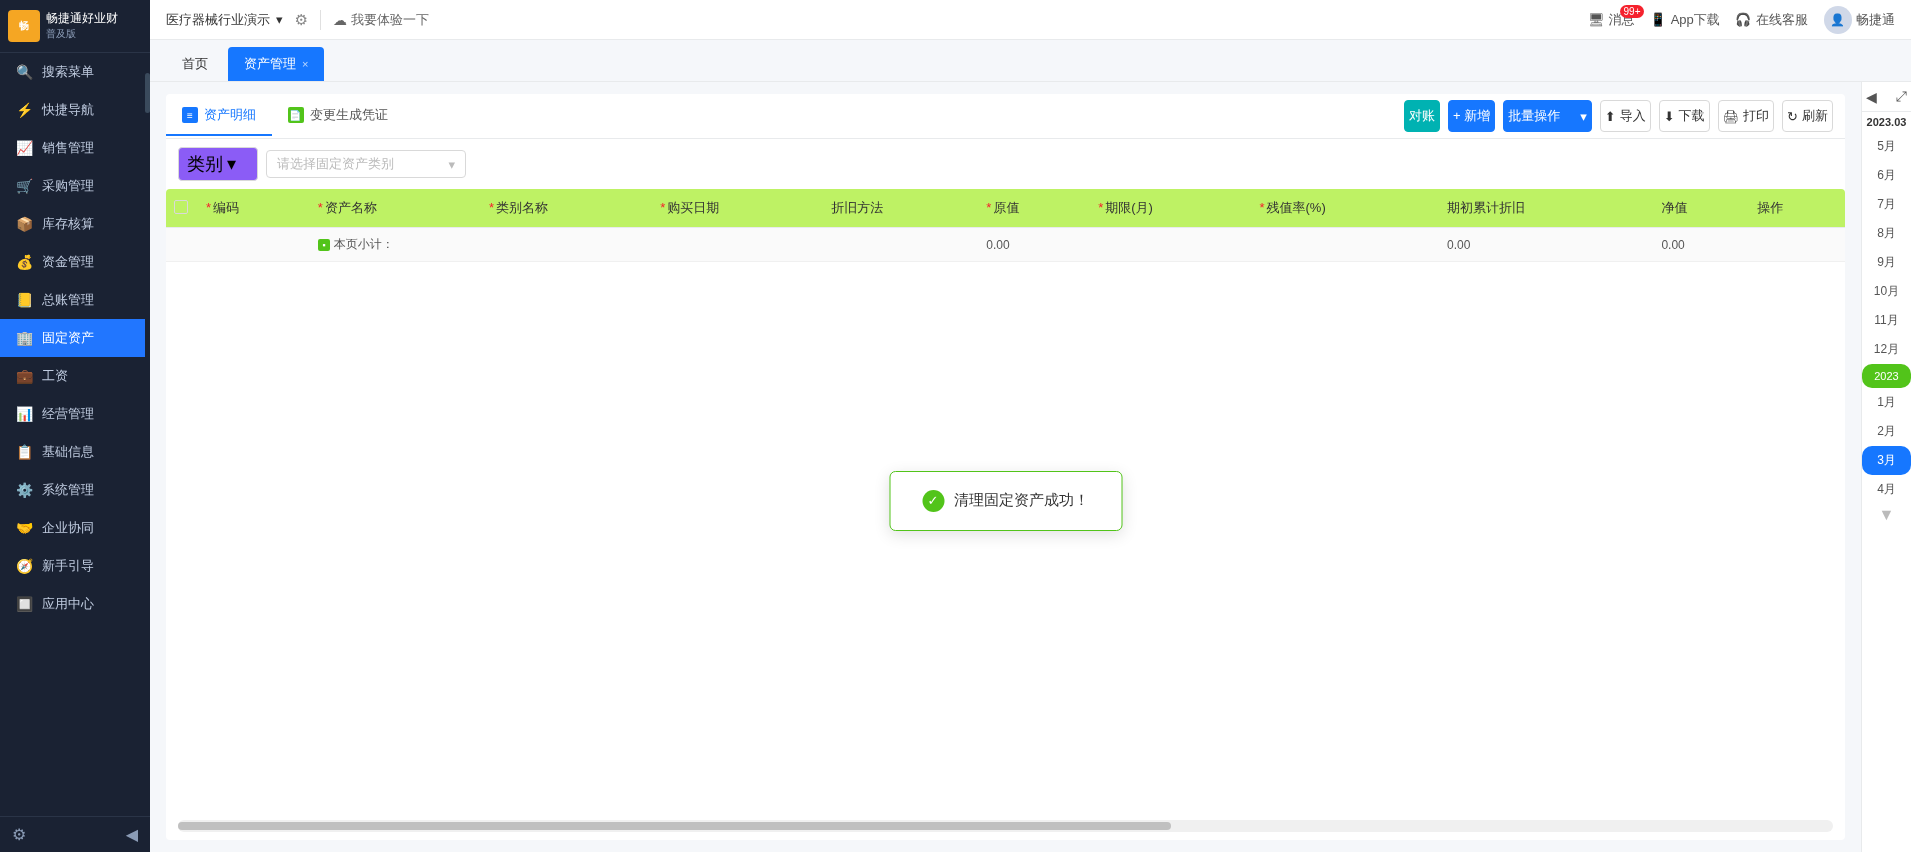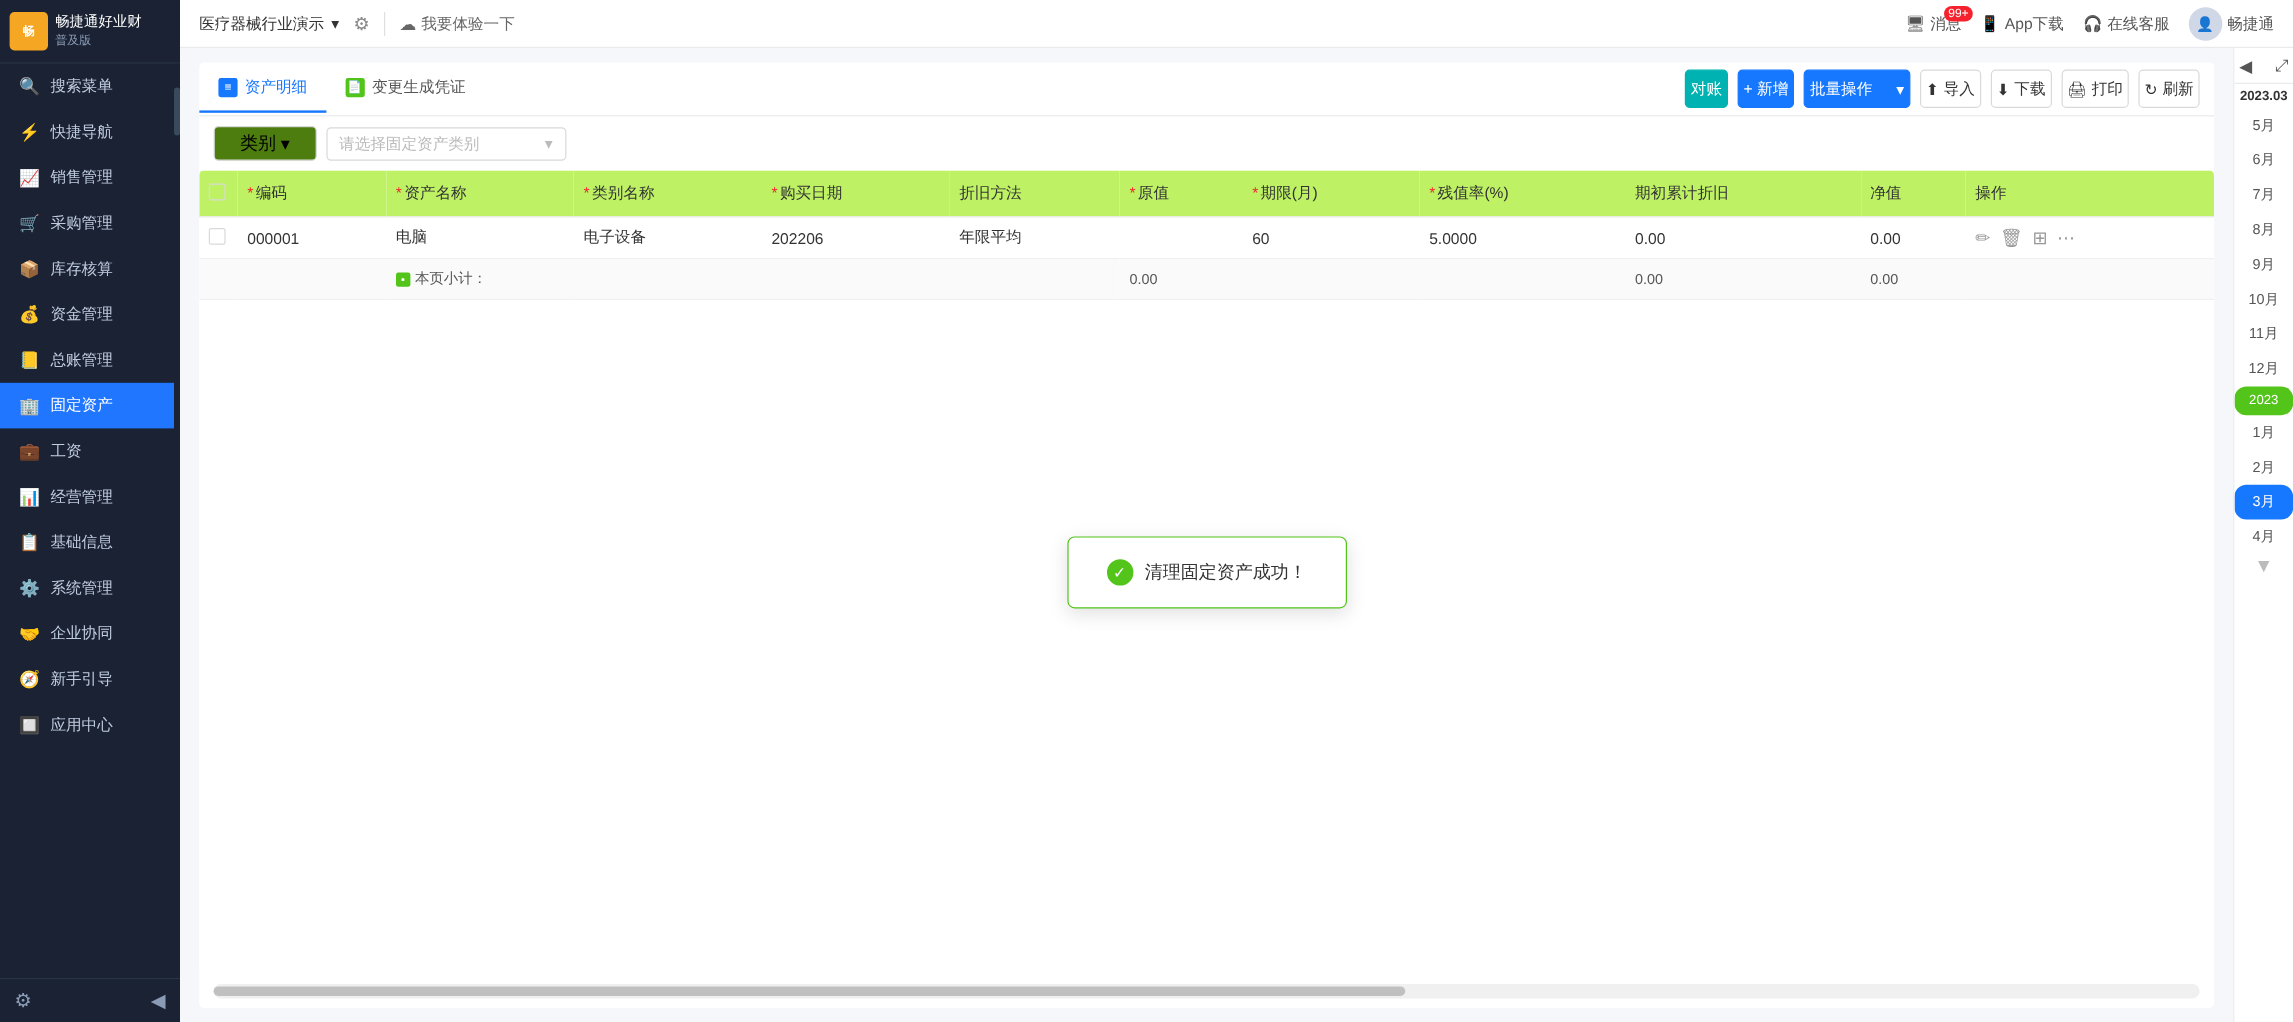--- a/index.html
+++ b/index.html
@@ -253,23 +253,23 @@
       display: flex;
       align-items: center;
       gap: 8px;
       padding: 8px 0;
     }
     .filter-select {
       display: flex;
       align-items: center;
       border: 1px solid #d9d9d9;
       border-radius: 4px;
-      padding: 4px 21px;
-      background: #4d7c0f;
-      font-size: 15px;
+      padding: 4px 8px;
+      background: #8b5cf6;
+      font-size: 18px;
       gap: 4px;
       cursor: pointer;
       min-width: 80px;
     }
     .filter-select-large {
       min-width: 200px;
       border: 1px solid #d9d9d9;
       border-radius: 4px;
       padding: 4px 10px;
       background: #fff;
@@ -588,20 +588,29 @@
         <span>🎧</span>
         <span>在线客服</span>
       </div>
       <div class="topbar-right-item">
         <div class="topbar-avatar">👤</div>
         <span>畅捷通</span>
       </div>
     </div>
   </div>
 
+  <div class="tabbar">
+    <div class="tab tab-home">
+      <span>首页</span>
+    </div>
+    <div class="tab active">
+      <span>资产管理</span>
+      <span class="tab-close">×</span>
+    </div>
+  </div>
 
   <div class="content">
     <div class="content-panel">
       <div class="content-inner">
 
         <div class="sub-section">
           <div class="sub-section-header">
             <div class="sub-tab active">
               <div class="sub-tab-icon">≡</div>
               <span>资产明细</span>
@@ -668,43 +677,20 @@
                   <th><span class="required-star">*</span>原值</th>
                   <th><span class="required-star">*</span>期限(月)</th>
                   <th><span class="required-star">*</span>残值率(%)</th>
                   <th>期初累计折旧</th>
                   <th>净值</th>
                   <th>操作</th>
                 </tr>
               </thead>
               <tbody id="table-body">
 
-              <tr>
-    <td class="checkbox-cell">
-      <span class="checkbox"></span>
-    </td>
-    <td>000001</td>
-    <td>电脑</td>
-    <td>电子设备</td>
-    <td>202206</td>
-    <td>年限平均</td>
-    <td></td>
-    <td>60</td>
-    <td>5.0000</td>
-    <td>0.00</td>
-    <td>0.00</td>
-    <td>
-      <div class="action-icons">
-        <span class="action-icon" title="编辑">✏</span>
-        <span class="action-icon" title="删除">🗑</span>
-        <span class="action-icon" title="复制">⊞</span>
-        <span class="action-icon" title="更多">⋯</span>
-      </div>
-    </td>
-  </tr>
                   <tr class="subtotal-row">
   <td></td>
   <td></td>
   <td colspan="2">
     <span style="display:inline-flex;align-items:center;gap:4px;">
       <span style="width:12px;height:12px;background:#52c41a;border-radius:2px;display:inline-block;font-size:9px;color:white;text-align:center;line-height:12px;">▪</span>
       本页小计：
     </span>
   </td>
   <td></td>

